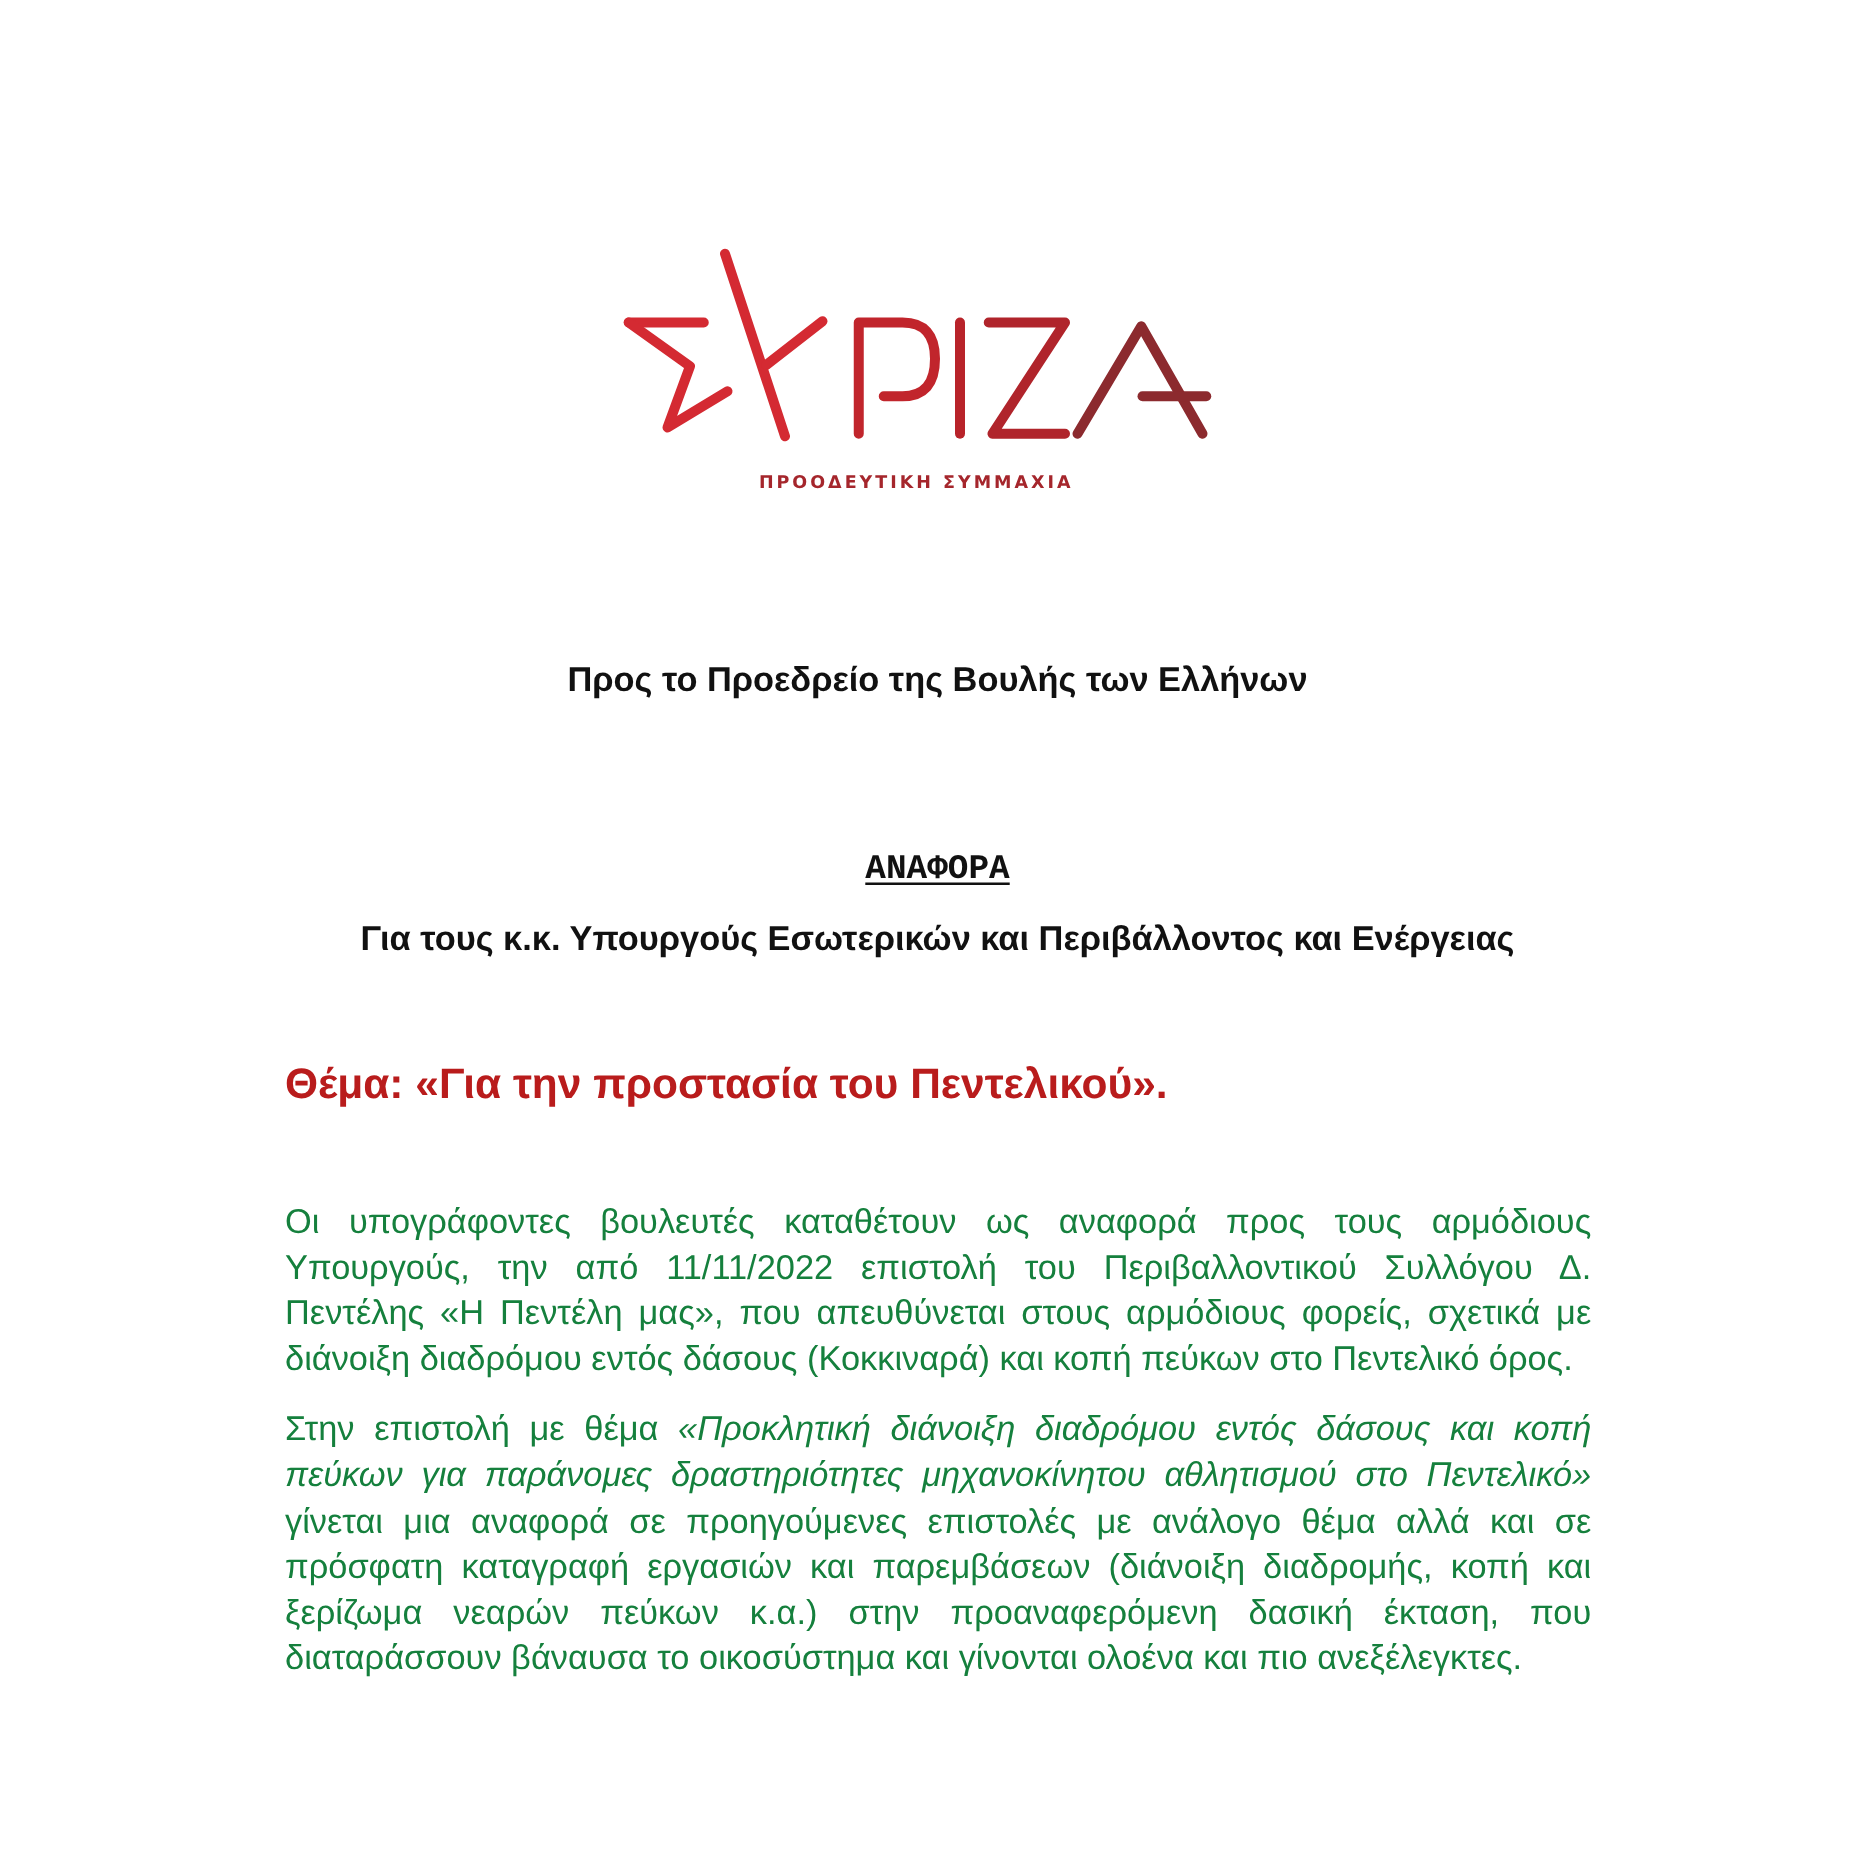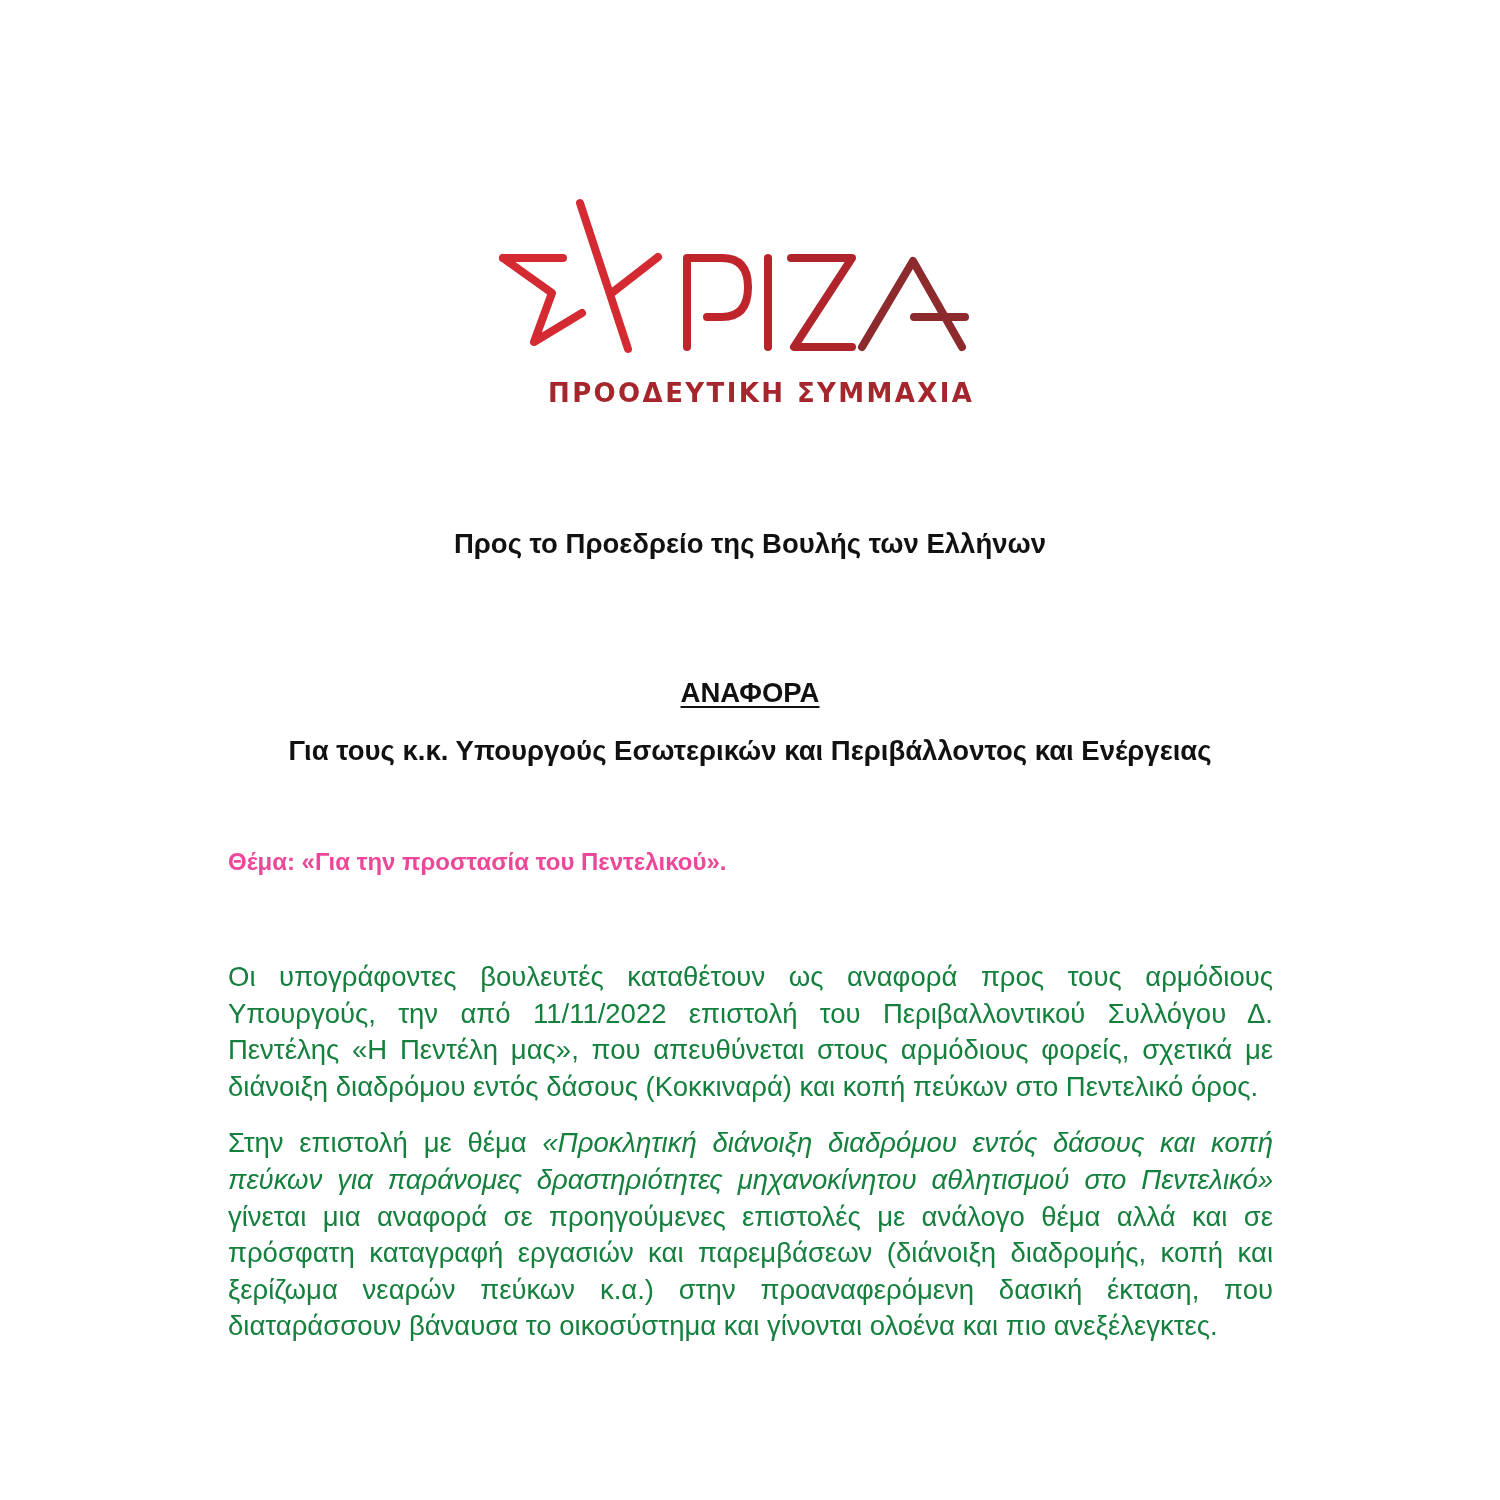--- a/index.html
+++ b/index.html
@@ -1,28 +1,28 @@
 <!DOCTYPE html>
 <html><head>
 <meta charset="utf-8">
 <style>
   html, body { margin: 0; padding: 0; background: #ffffff; }
   body { width: 1500px; height: 1500px; overflow: hidden; position: relative;
          font-family: "Liberation Sans", sans-serif; color: #1a1a1a; }
   .logo { position: absolute; left: 0; top: 0; width: 1500px; height: 420px; }
   .tagline { position: absolute; left: 548px; top: 378px; width: 370px; text-align: center;
-             font-family: "DejaVu Sans", sans-serif; font-weight: bold; font-size: 26px;
+             font-family: "DejaVu Sans", sans-serif; font-weight: bold; font-size: 14px;
              letter-spacing: 2.4px; color: #a5262c; white-space: nowrap; }
   .center-line { position: absolute; left: 0; width: 1500px; text-align: center;
                  font-weight: bold; font-size: 27.5px; color: #111; white-space: nowrap; }
   .addressee { top: 528px; }
   .doc-type { top: 677px; }
-  .doc-type span { text-decoration: underline; text-underline-offset: 4px; text-decoration-thickness: 2px; }
+  .doc-type span { text-decoration: underline; text-underline-offset: 4px; text-decoration-thickness: 2px; font-family: Liberation Mono, monospace; }
   .recipients { top: 735px; }
-  .subject { position: absolute; left: 228px; top: 848px; font-weight: bold; font-size: 24px; color: #ec4899; white-space: nowrap; }
+  .subject { position: absolute; left: 228px; top: 848px; font-weight: bold; font-size: 34px; color: #b91c1c; white-space: nowrap; }
   .body-text { position: absolute; left: 228px; top: 959px; width: 1045px; font-size: 27.5px;
                line-height: 36.6px; color: #15803d; }
   .body-text p { margin: 0 0 20px 0; text-align: justify; }
   .body-text em { font-style: italic; }
 </style>
 </head>
 <body>
 
 <svg class="logo" viewBox="0 0 1500 420" xmlns="http://www.w3.org/2000/svg">
   <g fill="none" stroke-width="8" stroke-linecap="round" stroke-linejoin="round">

